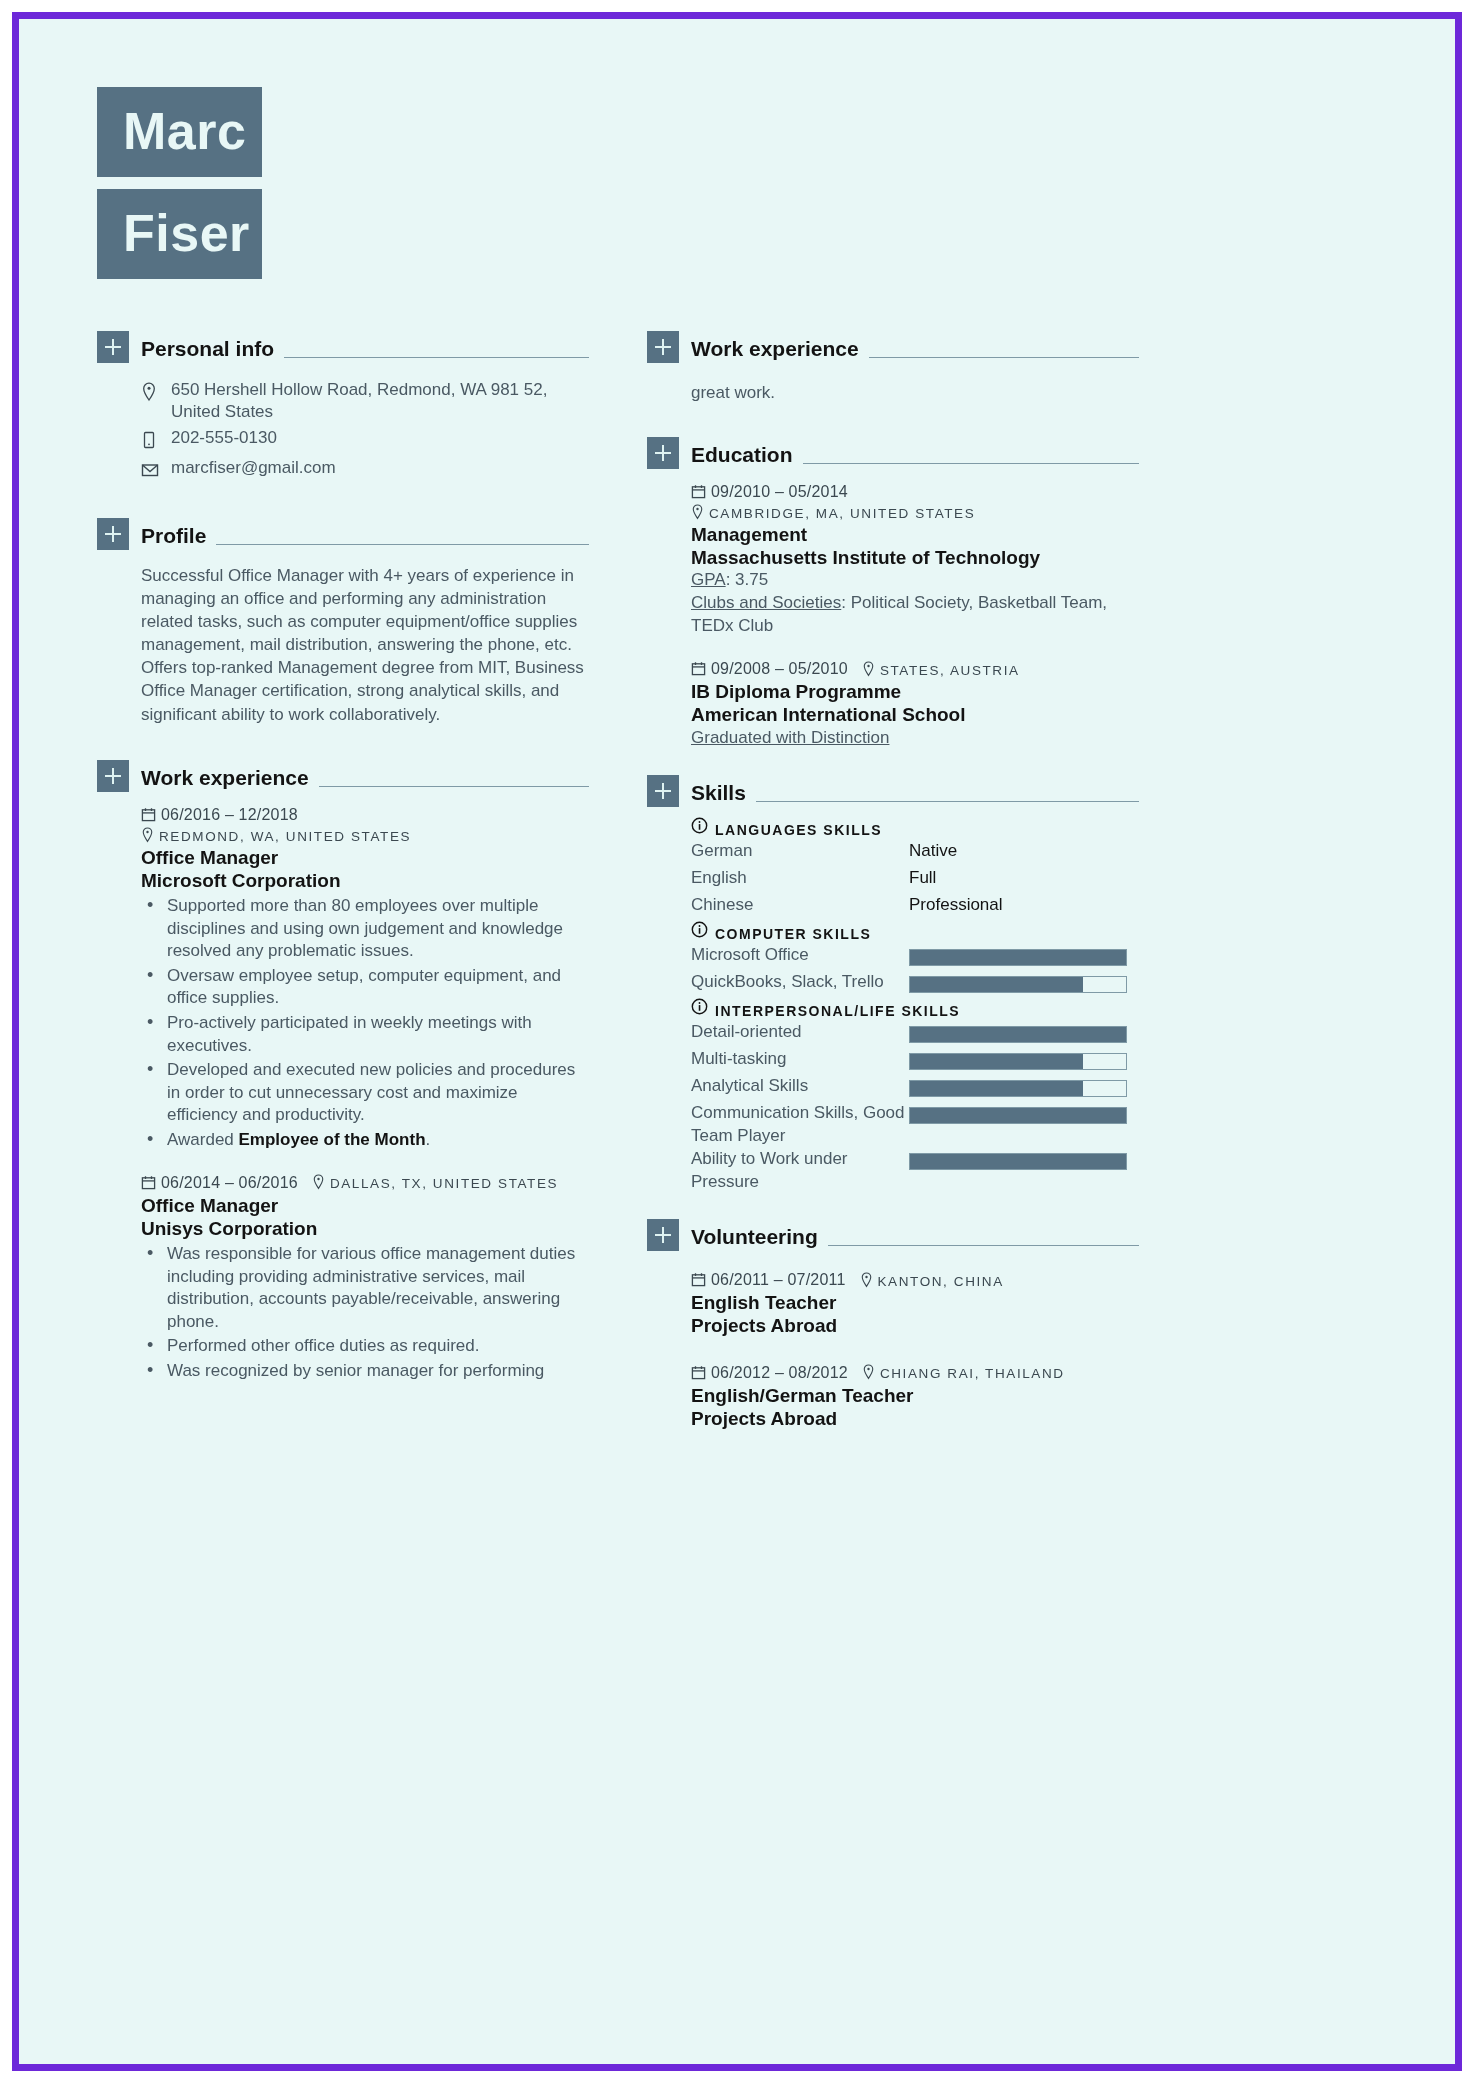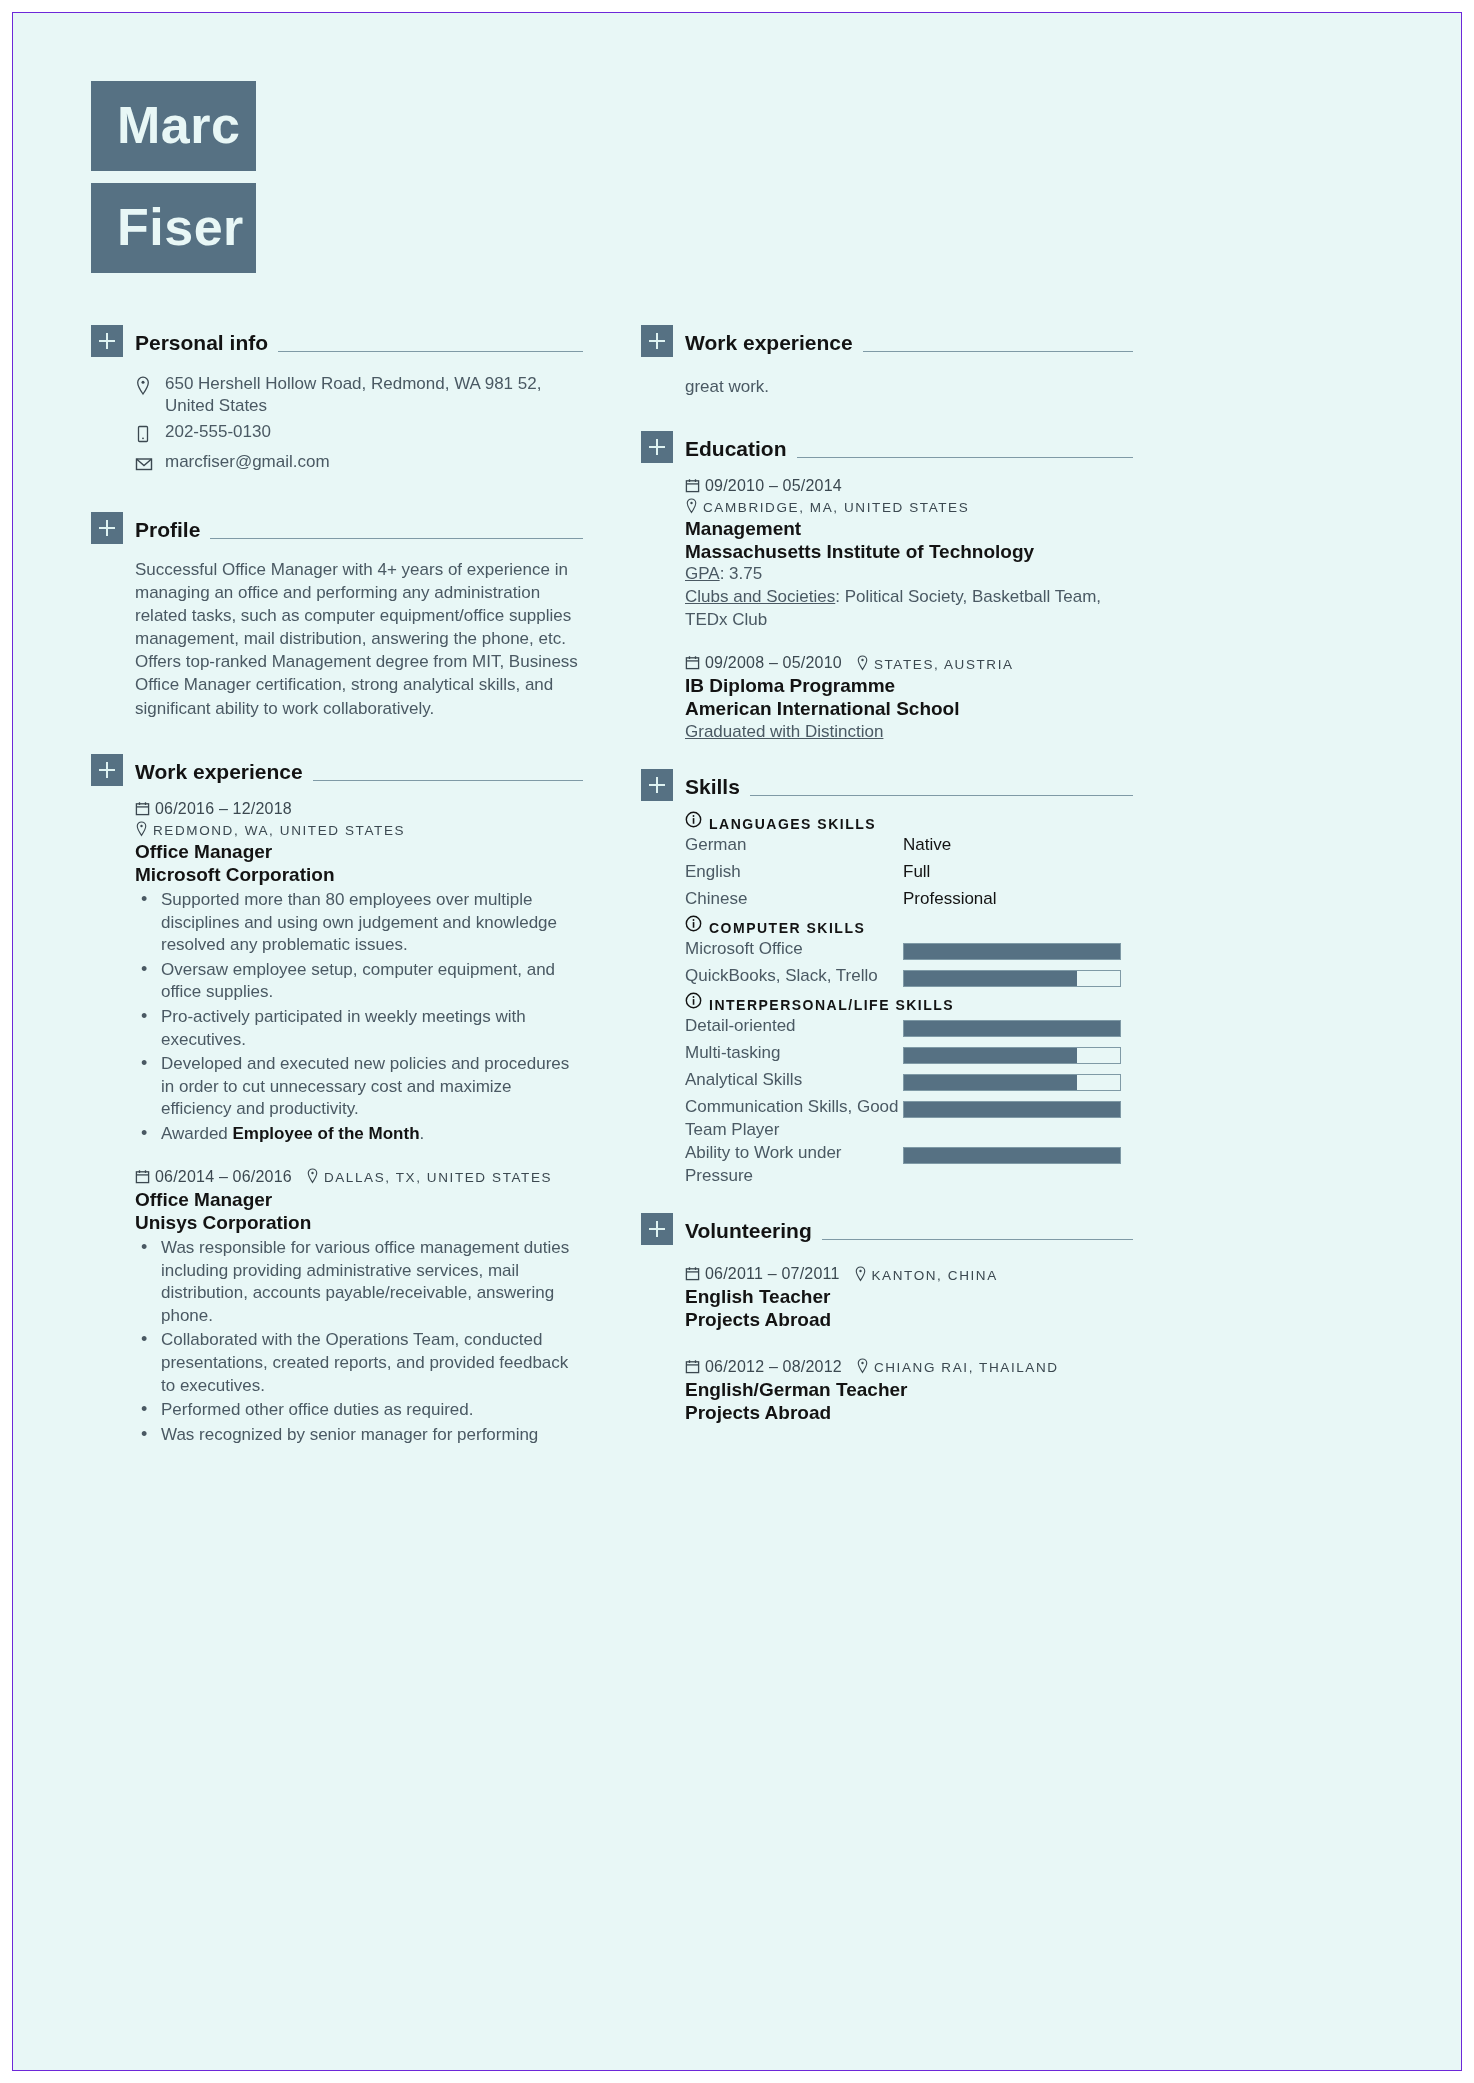--- a/index.html
+++ b/index.html
@@ -9,21 +9,21 @@
     height: 2083px;
     background: #ffffff;
     font-family: "Liberation Sans", sans-serif;
     overflow: hidden;
   }
   .page {
     position: absolute;
     left: 12px; top: 12px;
     width: 1450px; height: 2059px;
     background: #e8f7f6;
-    border: 1px solid #6d28d9;
+    border: 7px solid #6d28d9;
   }
   .inner {
     position: absolute;
     left: 0; top: 0;
     width: 100%; height: 100%;
     padding: 60px 78px 0 78px;
   }
 
   
   .namewrap { margin-top: 8px; }
@@ -266,21 +266,20 @@
                         <path d="M8 1.2c-3 0-5.3 2.3-5.3 5.2 0 3.9 5.3 11.6 5.3 11.6s5.3-7.7 5.3-11.6c0-2.9-2.3-5.2-5.3-5.2z" fill="none" stroke="#3b4850" stroke-width="1.4"></path>
                         <circle cx="8" cy="6.3" r="1.5" fill="#3b4850"></circle>
                       </svg>
                 </span><span>DALLAS, TX, UNITED STATES</span>
               </span>
             </div>
             <div class="ent-title">Office Manager</div>
             <div class="ent-org">Unisys Corporation</div>
             <ul class="bullets">
               <li>Was responsible for various office management duties including providing administrative services, mail distribution, accounts payable/receivable, answering phone.</li>
-              <li>Collaborated with the Operations Team, conducted presentations, created reports, and provided feedback to executives.</li>
               <li>Performed other office duties as required.</li>
               <li>Was recognized by senior manager for performing</li>
             </ul>
           </div>
 
         </div>
       </div>
 
     </div>
 

